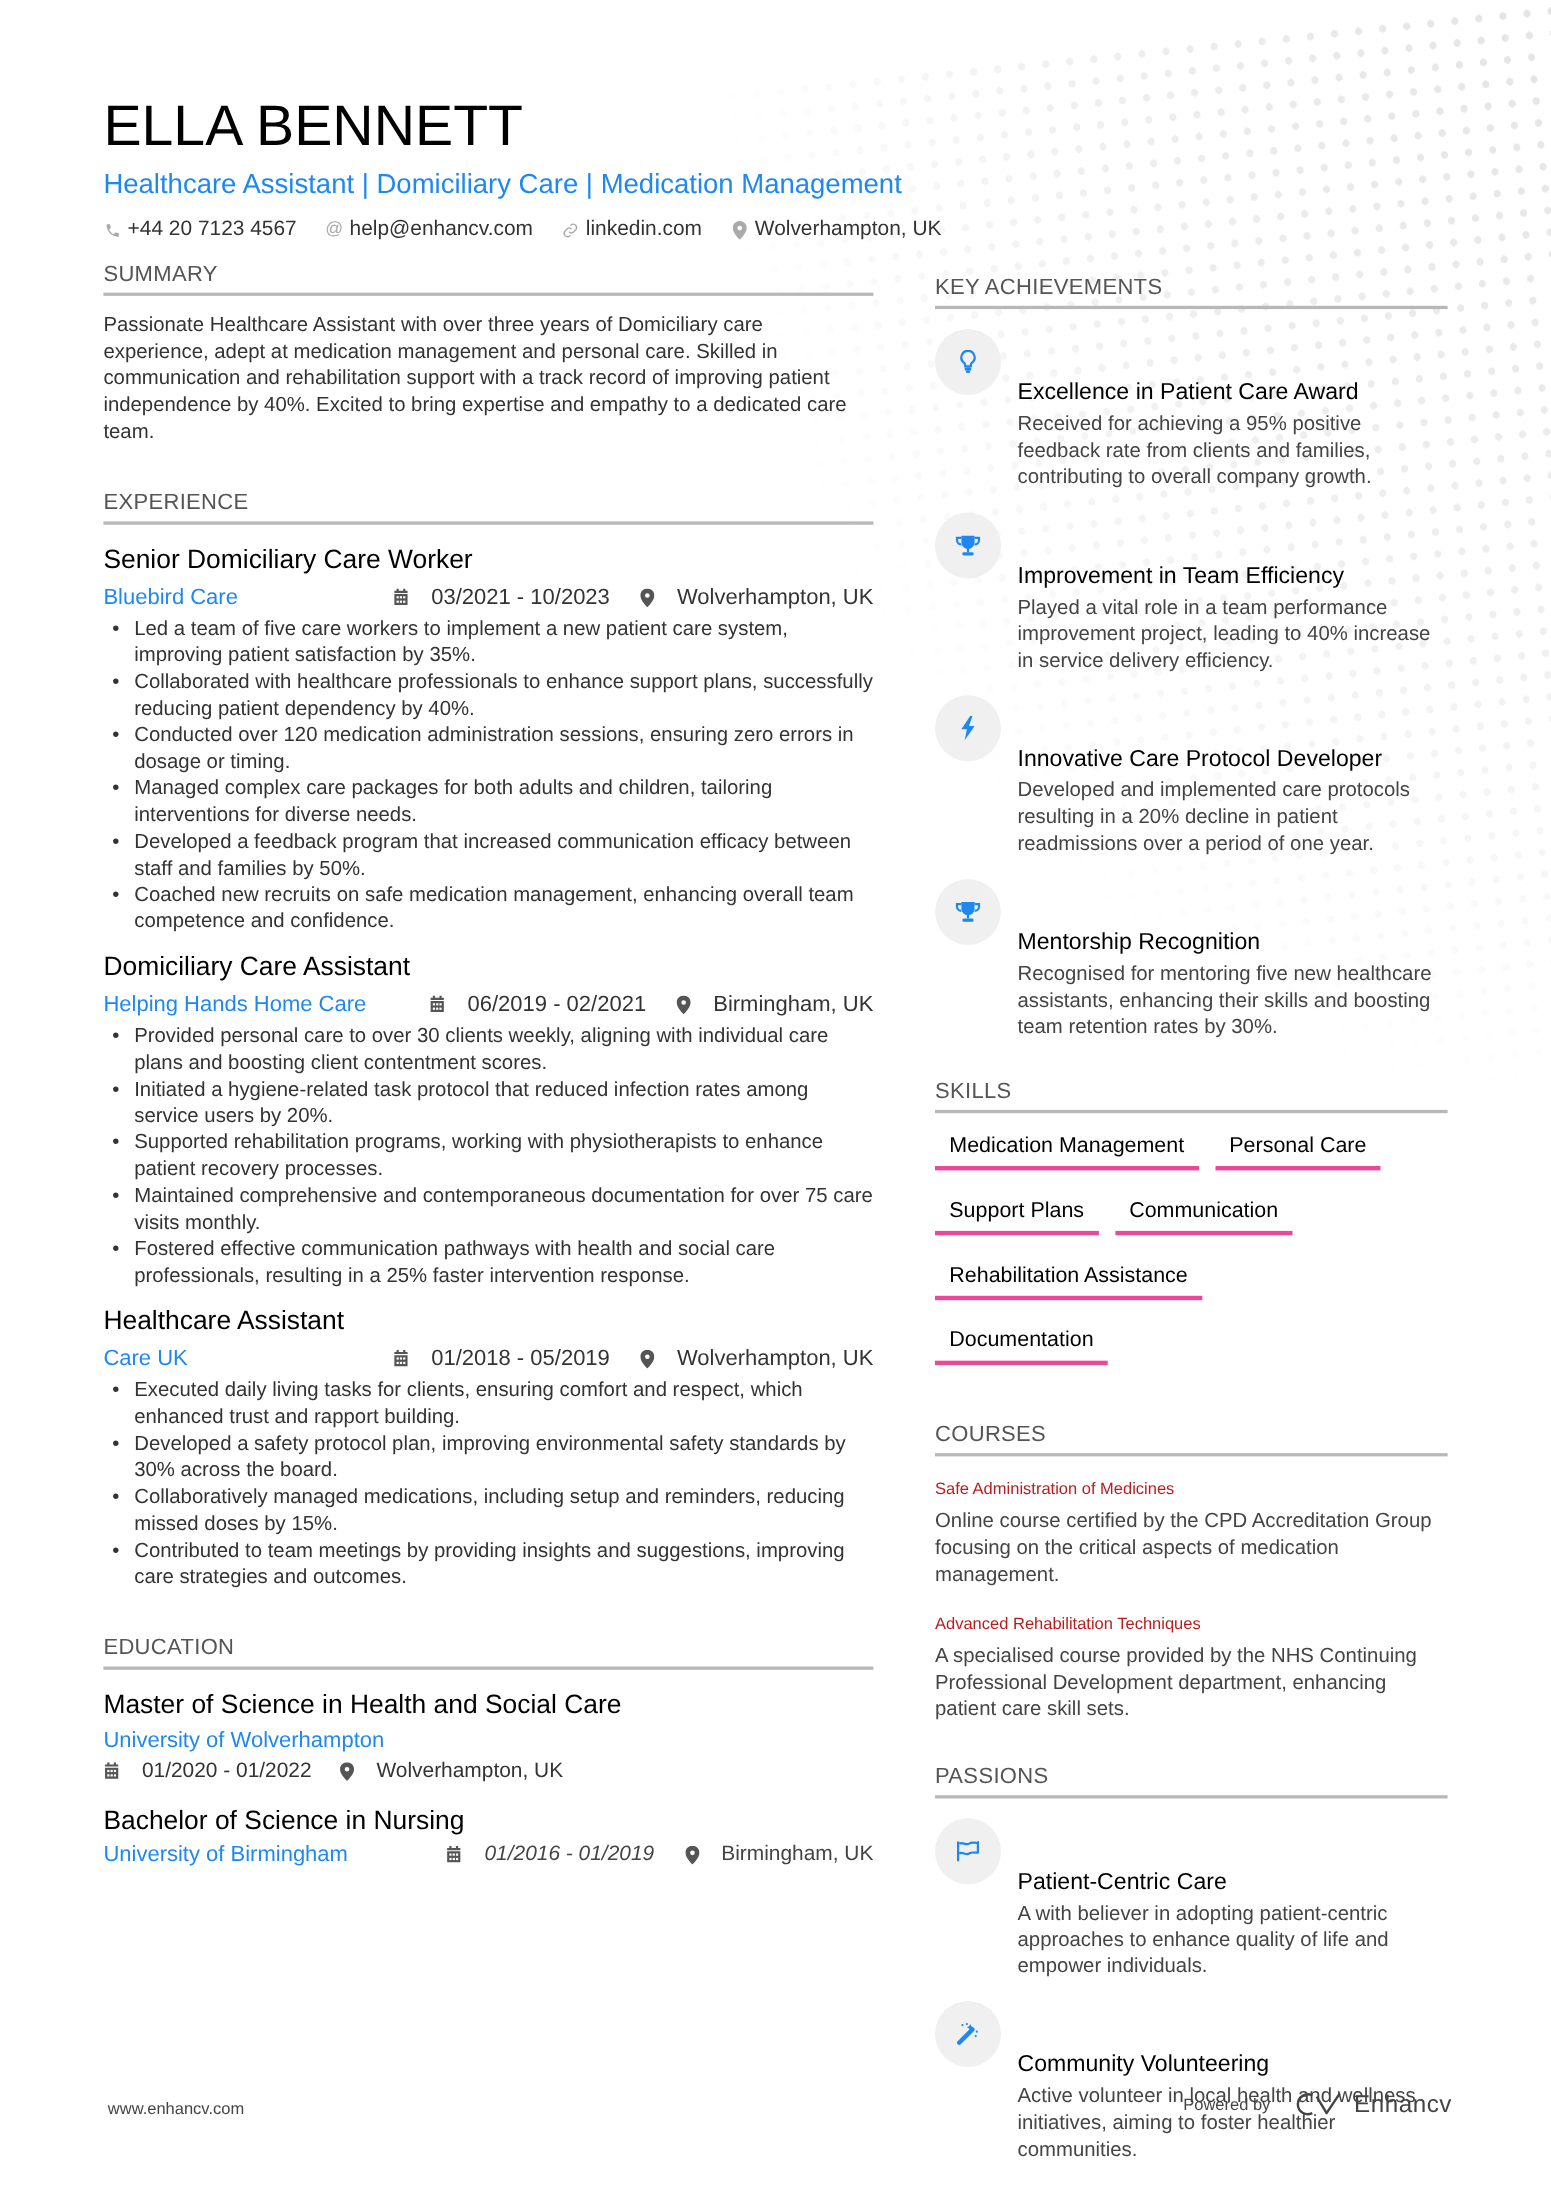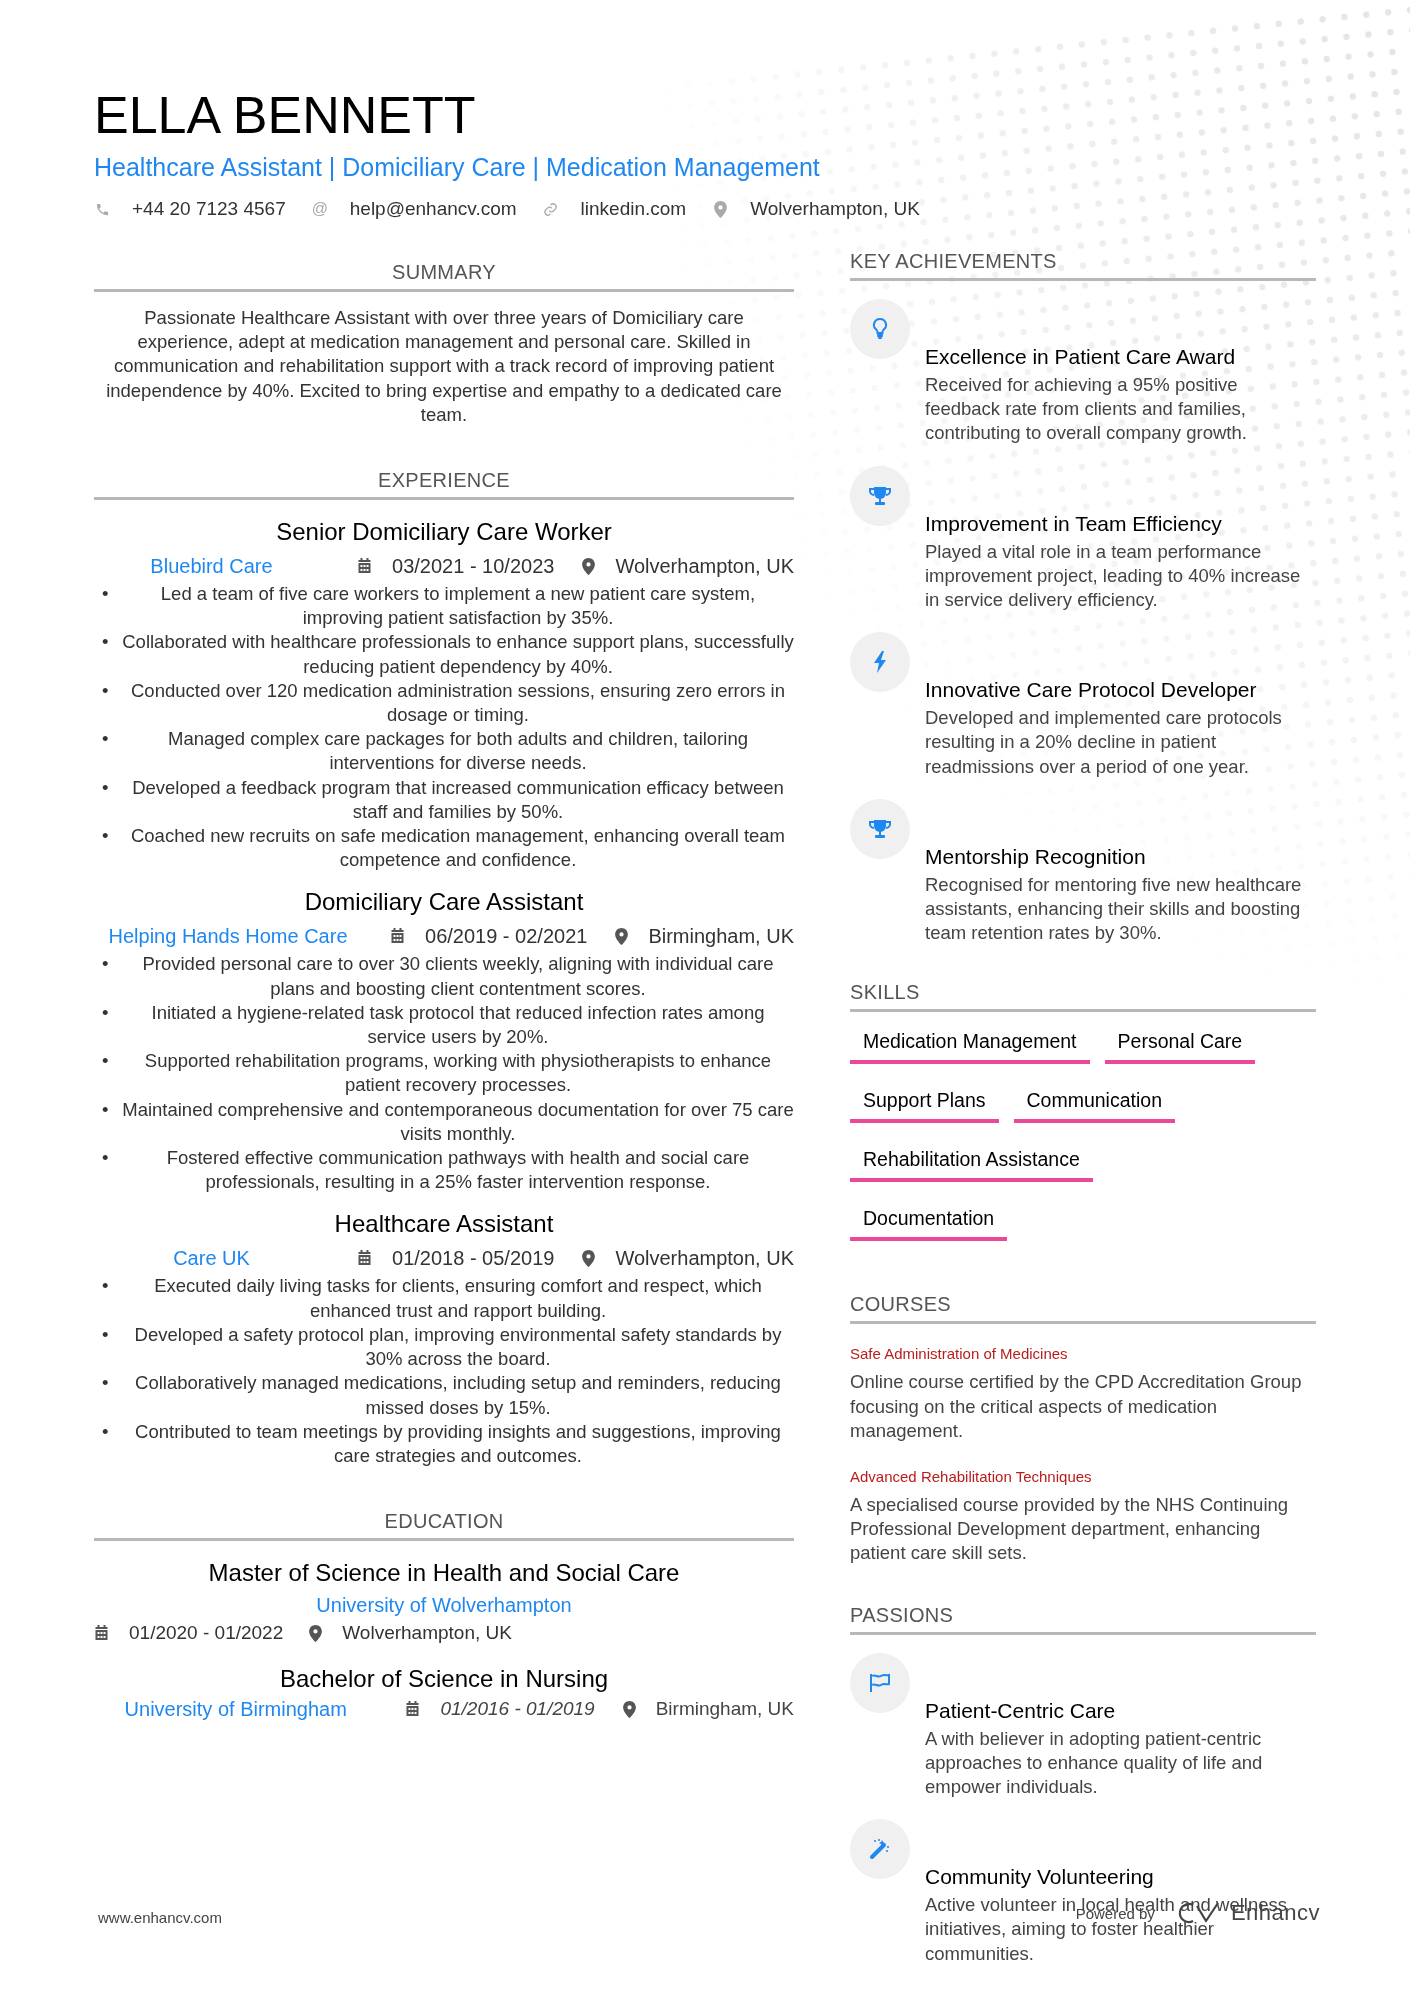--- a/index.html
+++ b/index.html
@@ -15,24 +15,24 @@
     transform: rotate(-6deg); transform-origin: top right;
     pointer-events: none;
   }
 
   .page { position: absolute; left: 0; top: 0; width: 1410px; height: 1995px; }
 
   .header { position: absolute; left: 94px; top: 84px; }
   .name { font-size: 52px; color: #000; font-weight: 400; letter-spacing: 0px; line-height: 62px; }
   .headline { font-size: 25px; color: #1e88f0; line-height: 34px; margin-top: 4px; }
   .contacts { display: flex; gap: 26px; margin-top: 14px; font-size: 19px; color: #333; align-items: center; }
-  .contact { display: flex; align-items: center; gap: 22px; }
+  .contact { display: flex; align-items: center; gap: 6px; }
   .contact .ic { color: #aaa; font-size: 16px; width: 16px; display: inline-flex; justify-content: center; }
 
-  .col-left { position: absolute; left: 94px; top: 259px; width: 700px; text-align: center; }
+  .col-left { position: absolute; left: 94px; top: 236px; width: 700px; }
   .col-right { position: absolute; left: 850px; top: 248px; width: 466px; }
 
   .section-title { font-size: 20px; color: #555; letter-spacing: 0.3px; padding-bottom: 4px; border-bottom: 3px solid #b8b8b8; margin-bottom: 14px; line-height: 26px; }
 
   .summary { font-size: 18.5px; line-height: 24.2px; color: #333; margin-bottom: 40px; }
 
   .job { margin-bottom: 14px; }
   .job-title { font-size: 24px; color: #000; line-height: 32px; }
   .job-meta { display: flex; align-items: center; font-size: 20px; line-height: 28px; margin-top: 4px; }
   .job-company { color: #1e88f0; flex: 1; }

